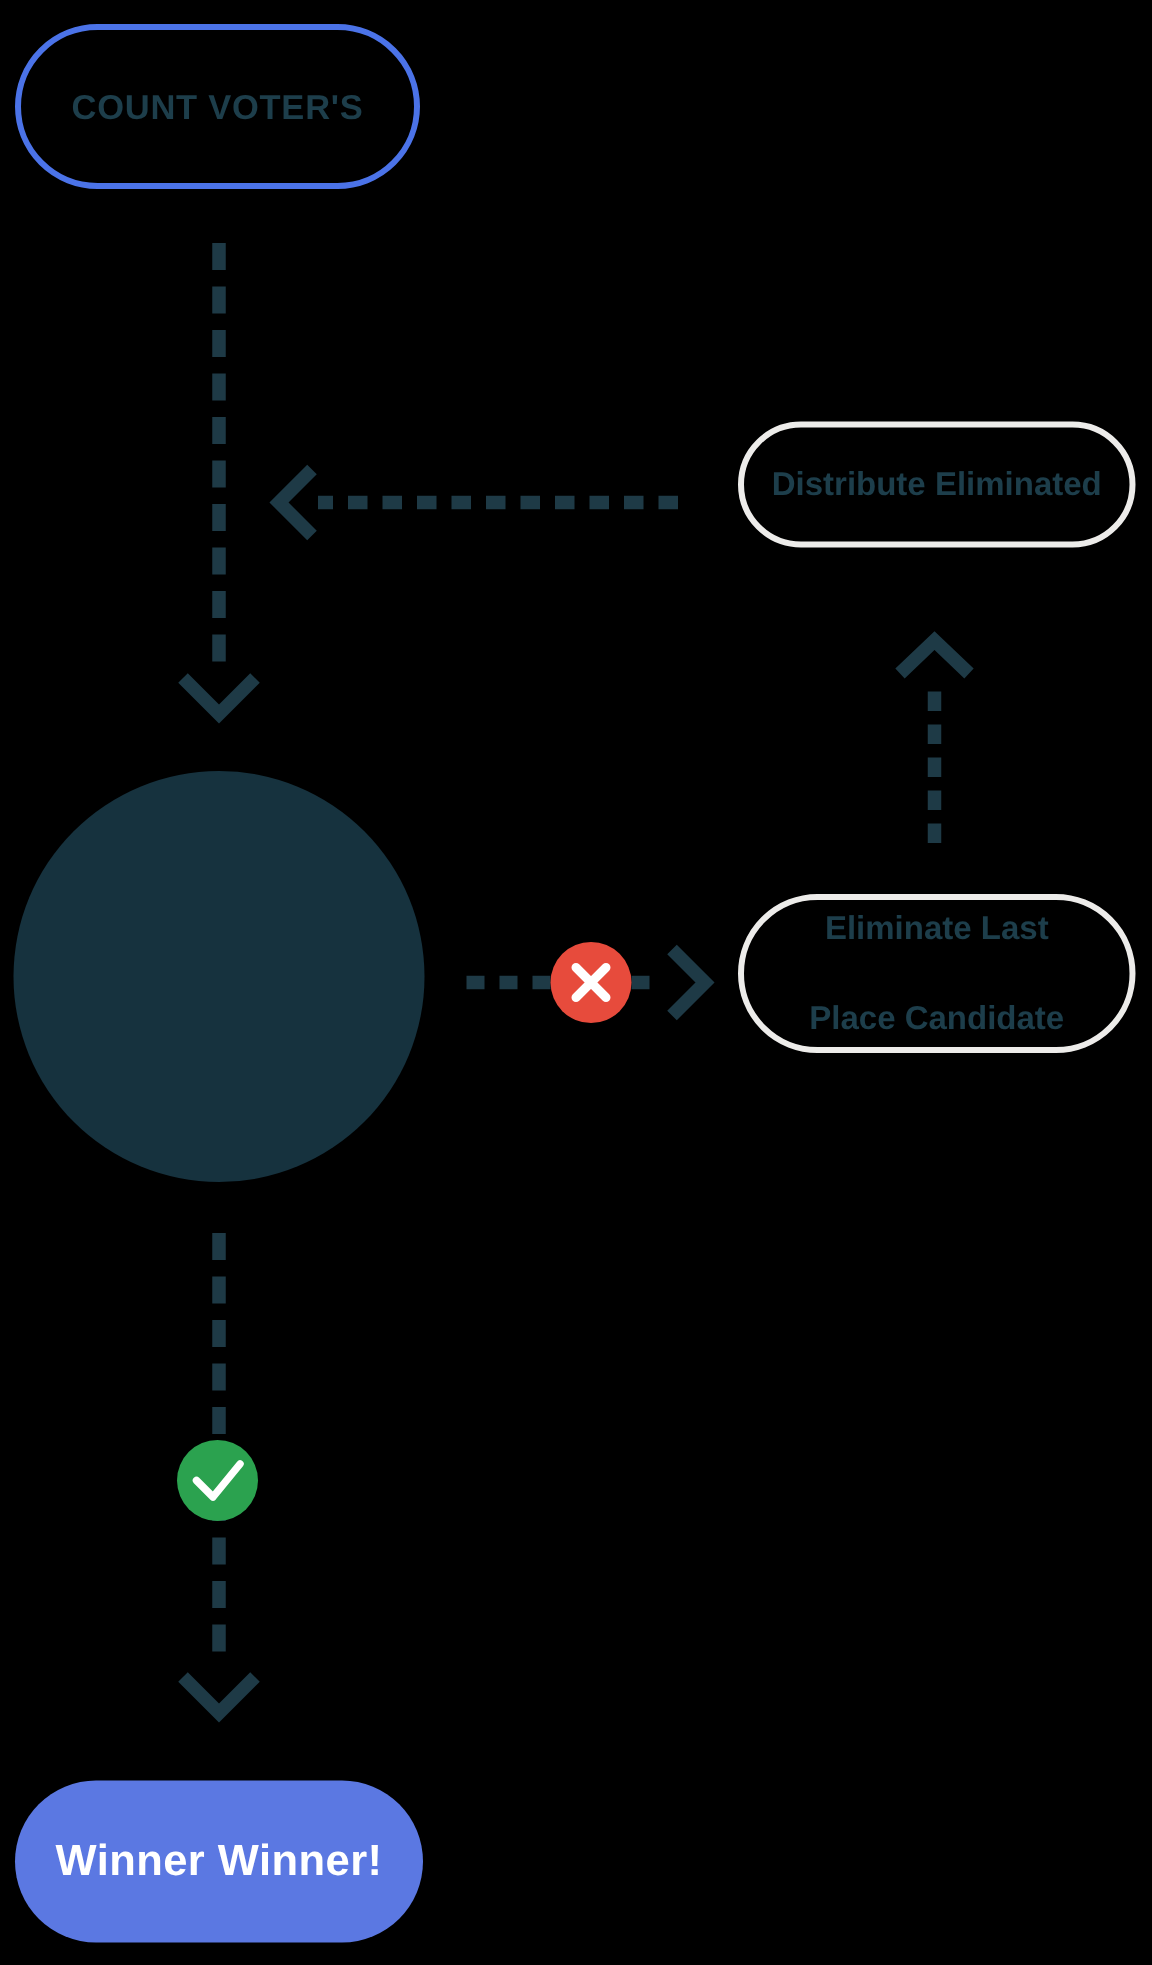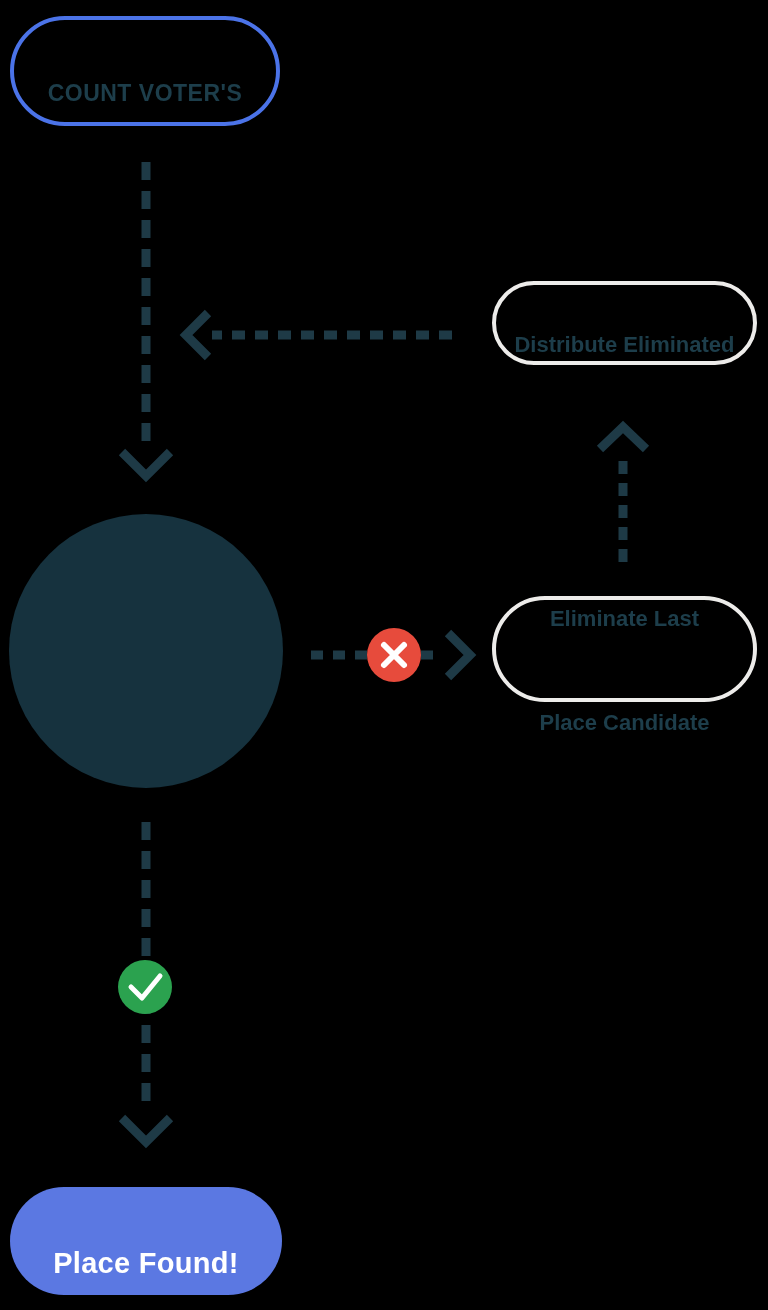--- a/index.html
+++ b/index.html
@@ -50,21 +50,21 @@
   }
   .pill {
     position: absolute;
     box-sizing: border-box;
     display: flex;
     flex-direction: column;
     align-items: center;
     justify-content: center;
     text-align: center;
   }
-  .pill span { display: block; margin-top: 44px; }
+  .pill span { display: block; }
   .pill-start {
     left: 10px; top: 16px;
     width: 270px; height: 110px;
     border: 4px solid var(--start-border, #4b73e8);
     border-radius: 56px;
     color: var(--node-text, #1d3e4b);
     font-size: 23px;
     font-weight: bold;
     letter-spacing: 0.5px;
     line-height: 27px;
@@ -141,16 +141,16 @@
   <div class="pill pill-outline pill-distribute">
     <span>Distribute Eliminated</span>
   </div>
 
   <div class="pill pill-outline pill-eliminate">
     <span>Eliminate Last</span>
     <span>Place Candidate</span>
   </div>
 
   <div class="pill pill-winner">
-    <span>Place Found!</span>
+    <span>Winner Winner!</span>
   </div>
 
 </div>
 
 </body></html>

